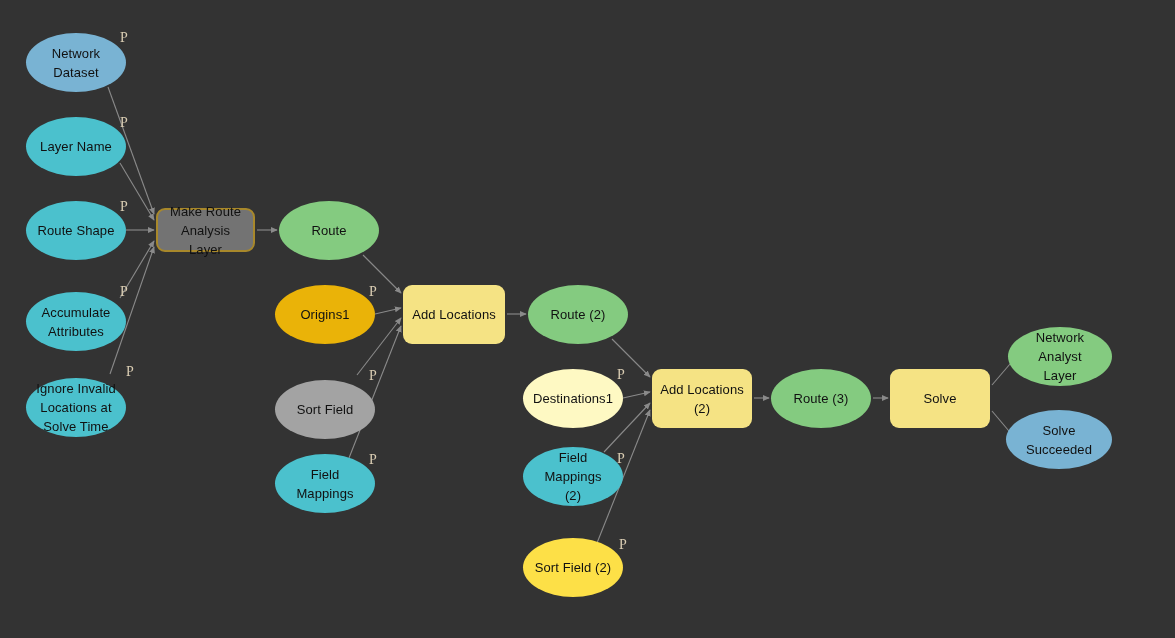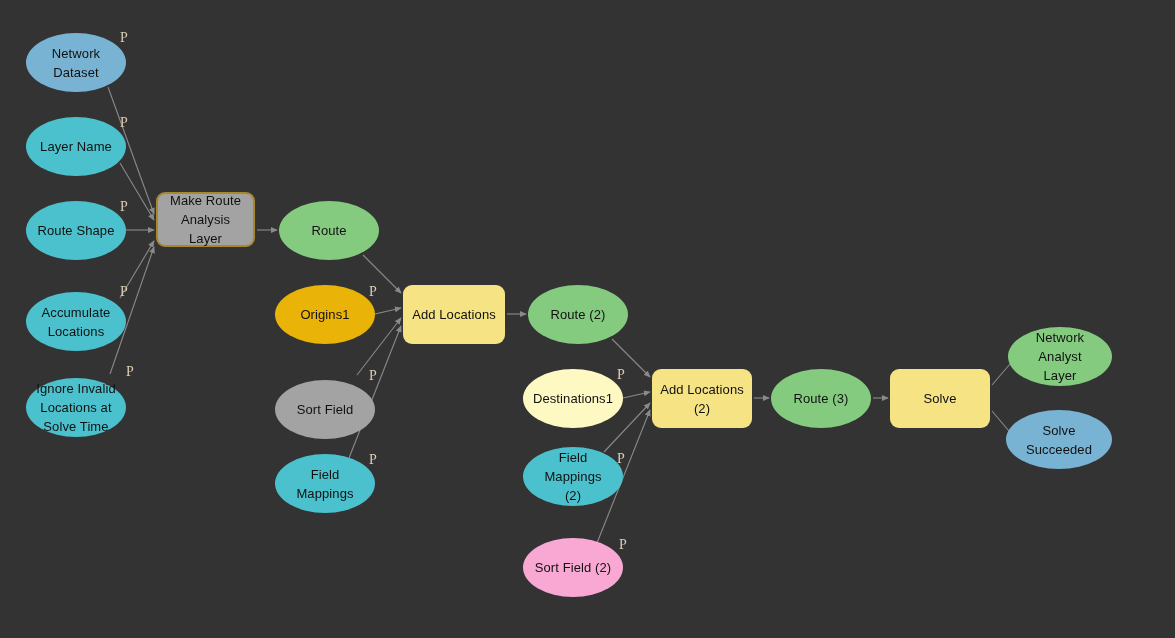--- a/index.html
+++ b/index.html
@@ -93,28 +93,28 @@
         <span class="node-label">Network Dataset</span>
       </div>
       <div class="node variable" style="left: 26px; top: 117px; width: 100px; height: 59px; background: rgb(75, 193, 205);">
         <span class="node-label">Layer Name</span>
       </div>
       <div class="node variable" style="left: 26px; top: 201px; width: 100px; height: 59px; background: rgb(75, 193, 205);">
         <span class="node-label">Route Shape</span>
       </div>
       <div class="node variable" style="left: 26px; top: 292px; width: 100px; height: 59px; background: rgb(75, 193, 205);">
         <span class="node-label">Accumulate
-Locations</span>
+Attributes</span>
       </div>
       <div class="node variable" style="left: 26px; top: 378px; width: 100px; height: 59px; background: rgb(75, 193, 205);">
         <span class="node-label">Ignore Invalid
 Locations at
 Solve Time</span>
       </div>
-      <div class="node tool" style="left: 156px; top: 192px; width: 99px; height: 55px; background: #a3a3a3; border: 2px solid rgb(168, 136, 43);">
+      <div class="node tool" style="left: 156px; top: 208px; width: 99px; height: 44px; background: #737373; border: 2px solid rgb(168, 136, 43);">
         <span class="node-label">Make Route
 Analysis Layer</span>
       </div>
       <div class="node variable" style="left: 279px; top: 201px; width: 100px; height: 59px; background: rgb(132, 203, 128);">
         <span class="node-label">Route</span>
       </div>
       <div class="node variable" style="left: 275px; top: 285px; width: 100px; height: 59px; background: #eab308;">
         <span class="node-label">Origins1</span>
       </div>
       <div class="node variable" style="left: 275px; top: 380px; width: 100px; height: 59px; background: #a3a3a3;">
@@ -129,21 +129,21 @@
       <div class="node variable" style="left: 528px; top: 285px; width: 100px; height: 59px; background: rgb(132, 203, 128);">
         <span class="node-label">Route (2)</span>
       </div>
       <div class="node variable" style="left: 523px; top: 369px; width: 100px; height: 59px; background: #fef9c3;">
         <span class="node-label">Destinations1</span>
       </div>
       <div class="node variable" style="left: 523px; top: 447px; width: 100px; height: 59px; background: rgb(75, 193, 205);">
         <span class="node-label">Field Mappings
 (2)</span>
       </div>
-      <div class="node variable" style="left: 523px; top: 538px; width: 100px; height: 59px; background: #f9a8d4;">
+      <div class="node variable" style="left: 523px; top: 538px; width: 100px; height: 59px; background: #fde047;">
         <span class="node-label">Sort Field (2)</span>
       </div>
       <div class="node tool" style="left: 652px; top: 369px; width: 100px; height: 59px; background: rgb(245, 227, 132);">
         <span class="node-label">Add Locations
 (2)</span>
       </div>
       <div class="node variable" style="left: 771px; top: 369px; width: 100px; height: 59px; background: rgb(132, 203, 128);">
         <span class="node-label">Route (3)</span>
       </div>
       <div class="node tool" style="left: 890px; top: 369px; width: 100px; height: 59px; background: rgb(245, 227, 132);">

